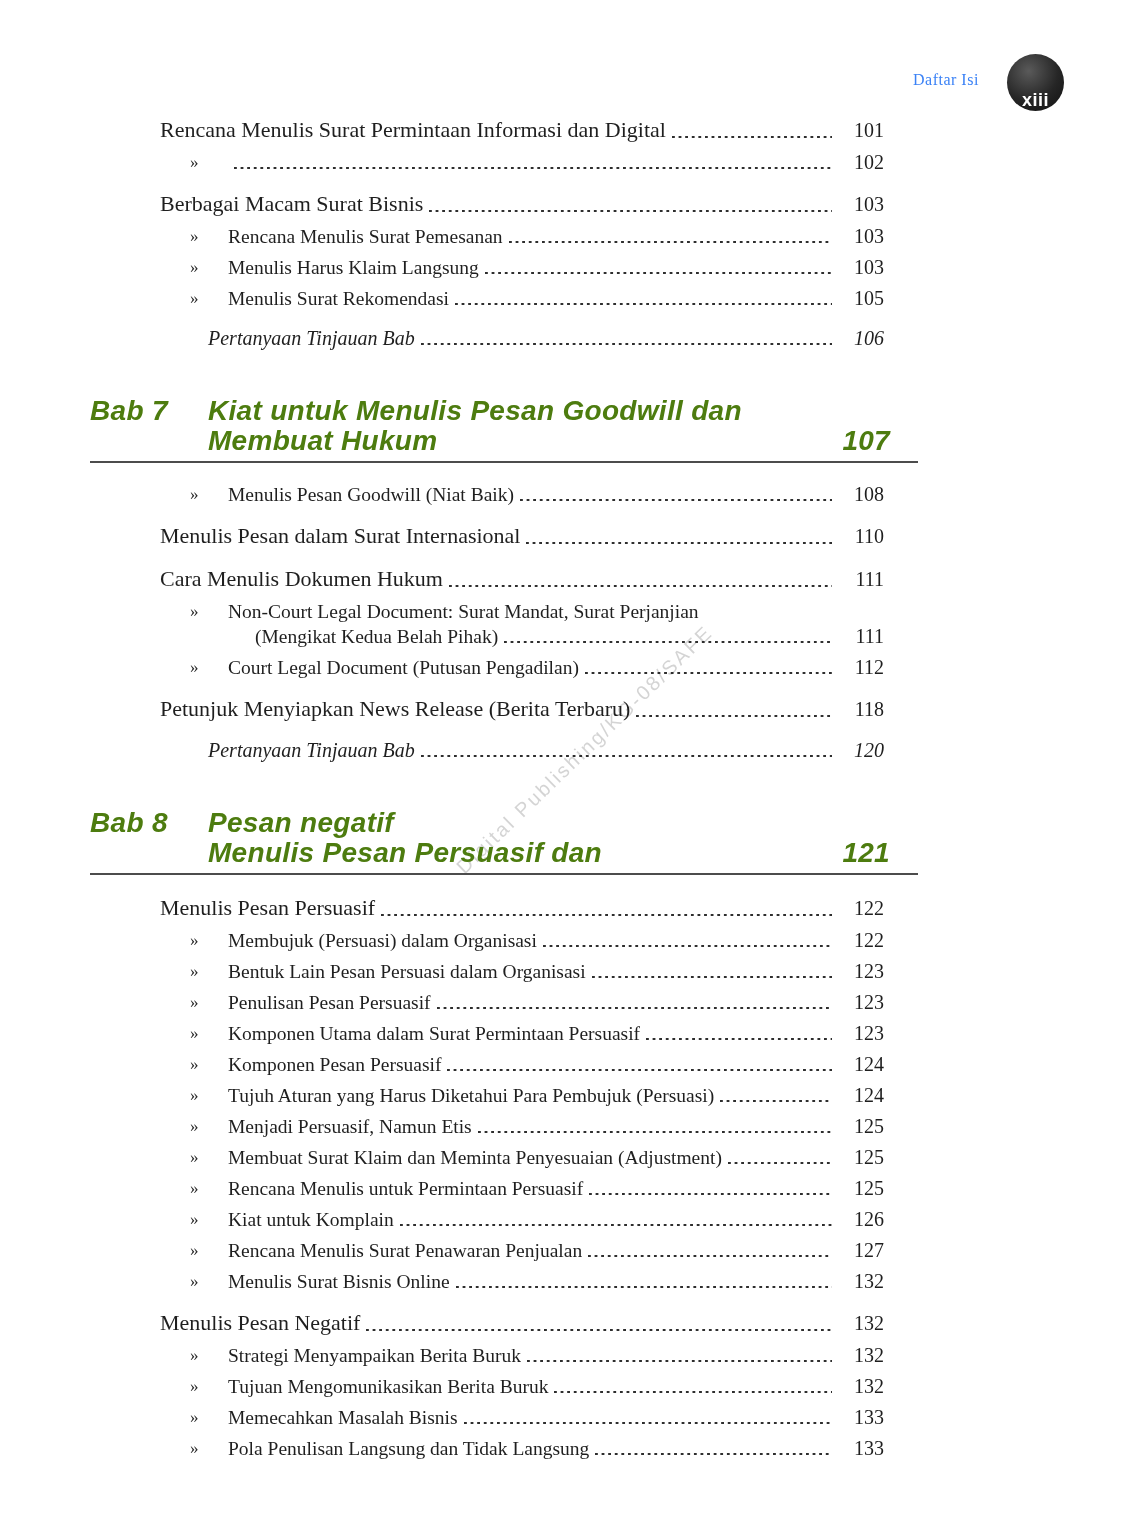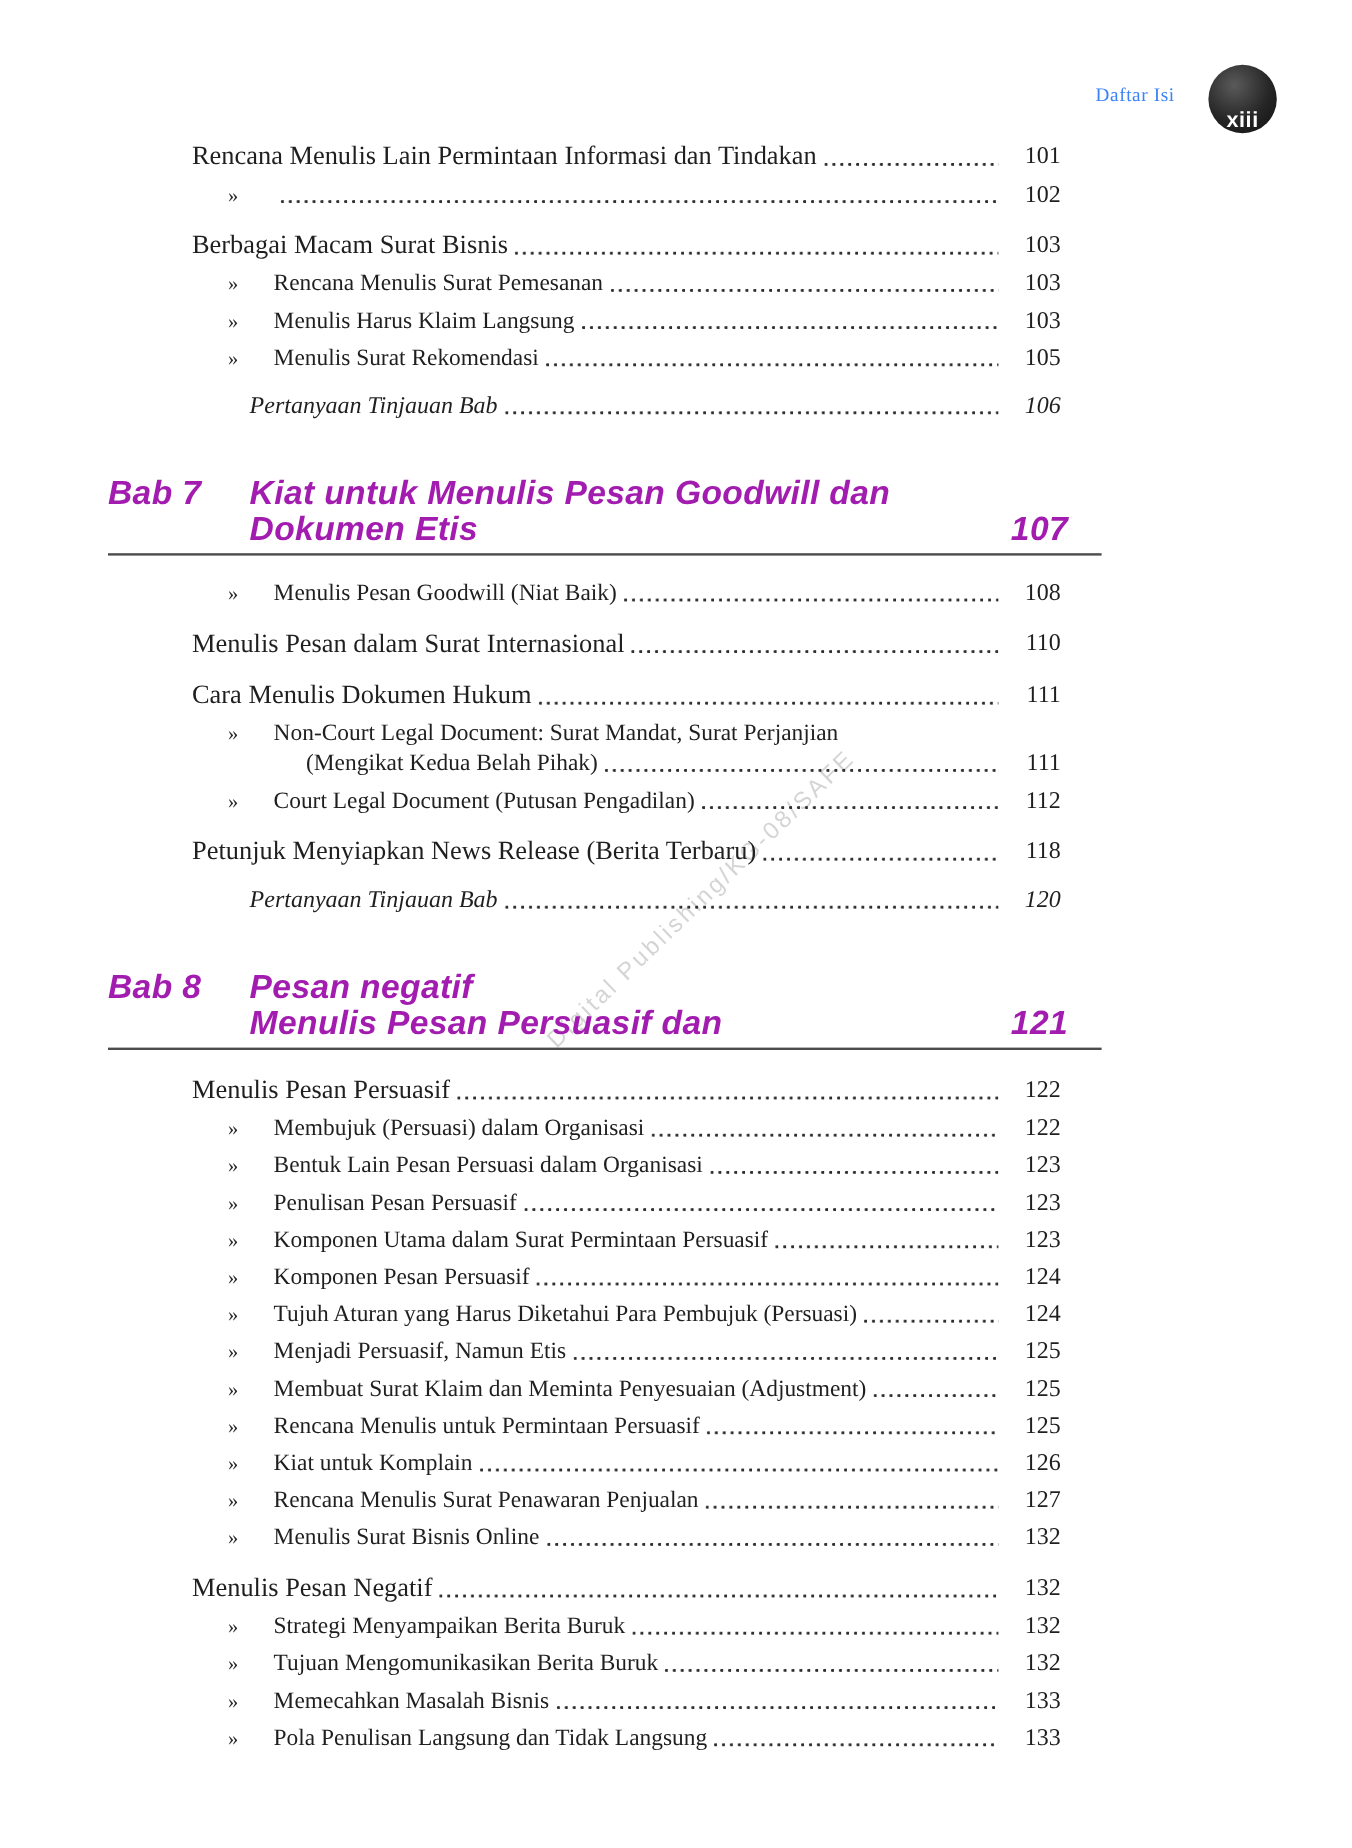--- a/index.html
+++ b/index.html
@@ -56,42 +56,42 @@
     background-image:radial-gradient(circle at 1.4px 2px, #2e2e2e 1.15px, transparent 1.5px);
     background-size:6.6px 4px; background-repeat:repeat-x;
     background-position:left bottom;
   }
 
   
   .chapter { margin-top:46px; }
   .ch-flex {
     display:flex; padding-right:28px;
     font:italic 700 28px/30px "Liberation Sans", sans-serif;
-    color:#a21caf; letter-spacing:.3px;
+    color:#4d7c0f; letter-spacing:.3px;
   }
   .ch-num { flex:none; width:118px; }
   .ch-title { flex:1 1 auto; }
   .ch-page { flex:none; align-self:flex-end; }
   .ch-rule { margin-top:5px; border-bottom:2.5px solid #4c4c4c; }
 
   .chapter + .row { margin-top:20px; }
 </style>
 </head>
 <body>
 
 <div class="hdr-label">Daftar Isi</div>
 <div class="page-badge">
   <span>xiii</span>
 </div>
 
 <div class="watermark">Digital Publishing/KG-08/SAFE</div>
 
 <div class="toc">
     <div class="row lvl1">
-      <span class="label">Rencana Menulis Lain Permintaan Informasi dan Tindakan</span>
+      <span class="label">Rencana Menulis Surat Permintaan Informasi dan Digital</span>
       <div class="dots"></div>
       <span class="pg">101</span>
     </div>
     <div class="row lvl2">
       <span class="bullet">»</span>
       <div class="dots"></div>
       <span class="pg">102</span>
     </div>
     <div class="row lvl1">
       <span class="label">Berbagai Macam Surat Bisnis</span>
@@ -119,21 +119,21 @@
     <div class="row review">
       <span class="label">Pertanyaan Tinjauan Bab</span>
       <div class="dots"></div>
       <span class="pg">106</span>
     </div>
     <div class="chapter">
       <div class="ch-flex">
         <div class="ch-num">Bab 7</div>
         <div class="ch-title">
           <div>Kiat untuk Menulis Pesan Goodwill dan</div>
-          <div>Dokumen Etis</div>
+          <div>Membuat Hukum</div>
         </div>
         <div class="ch-page">107</div>
       </div>
       <div class="ch-rule"></div>
     </div>
     <div class="row lvl2">
       <span class="bullet">»</span>
       <span class="label">Menulis Pesan Goodwill (Niat Baik)</span>
       <div class="dots"></div>
       <span class="pg">108</span>

